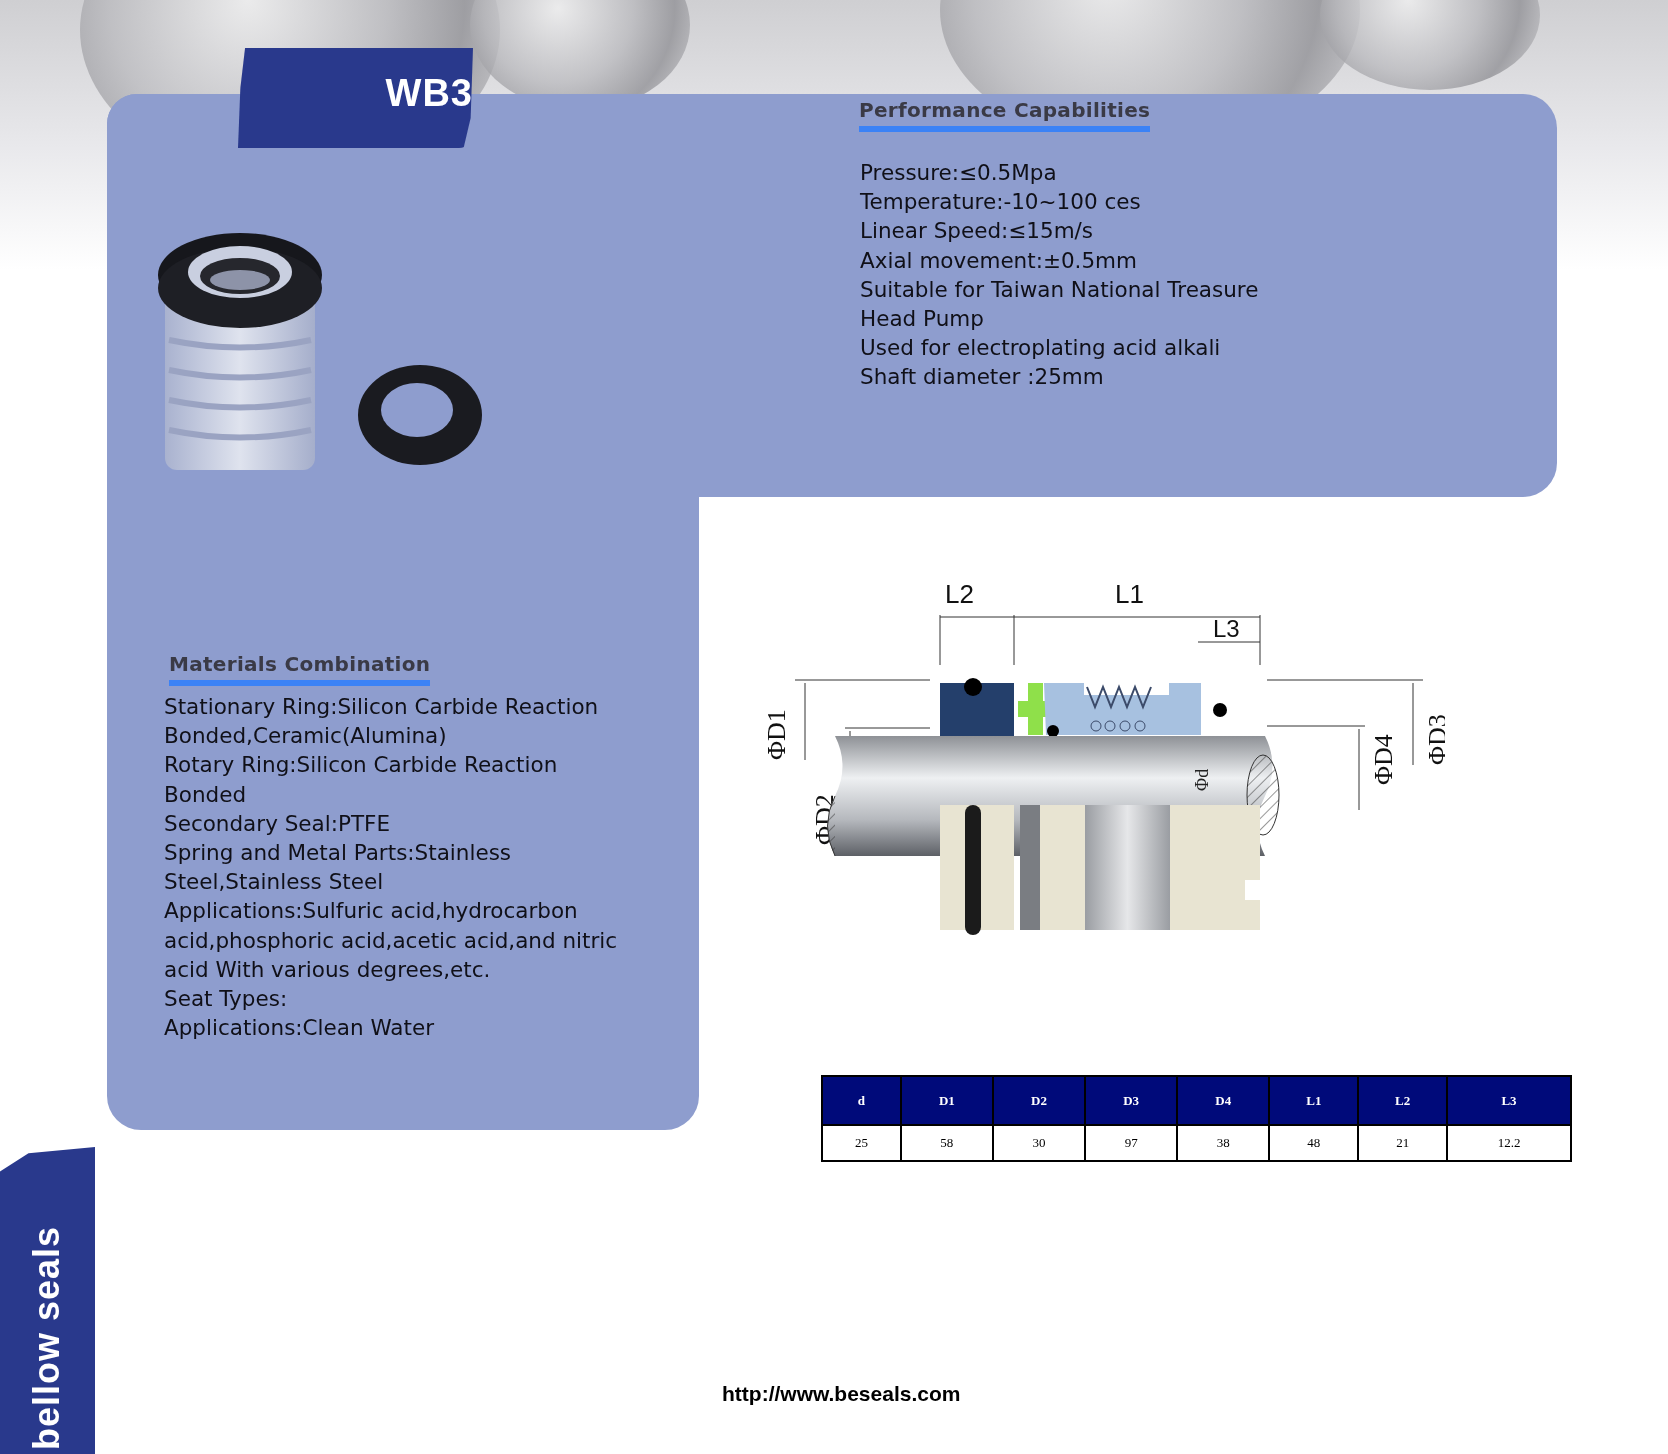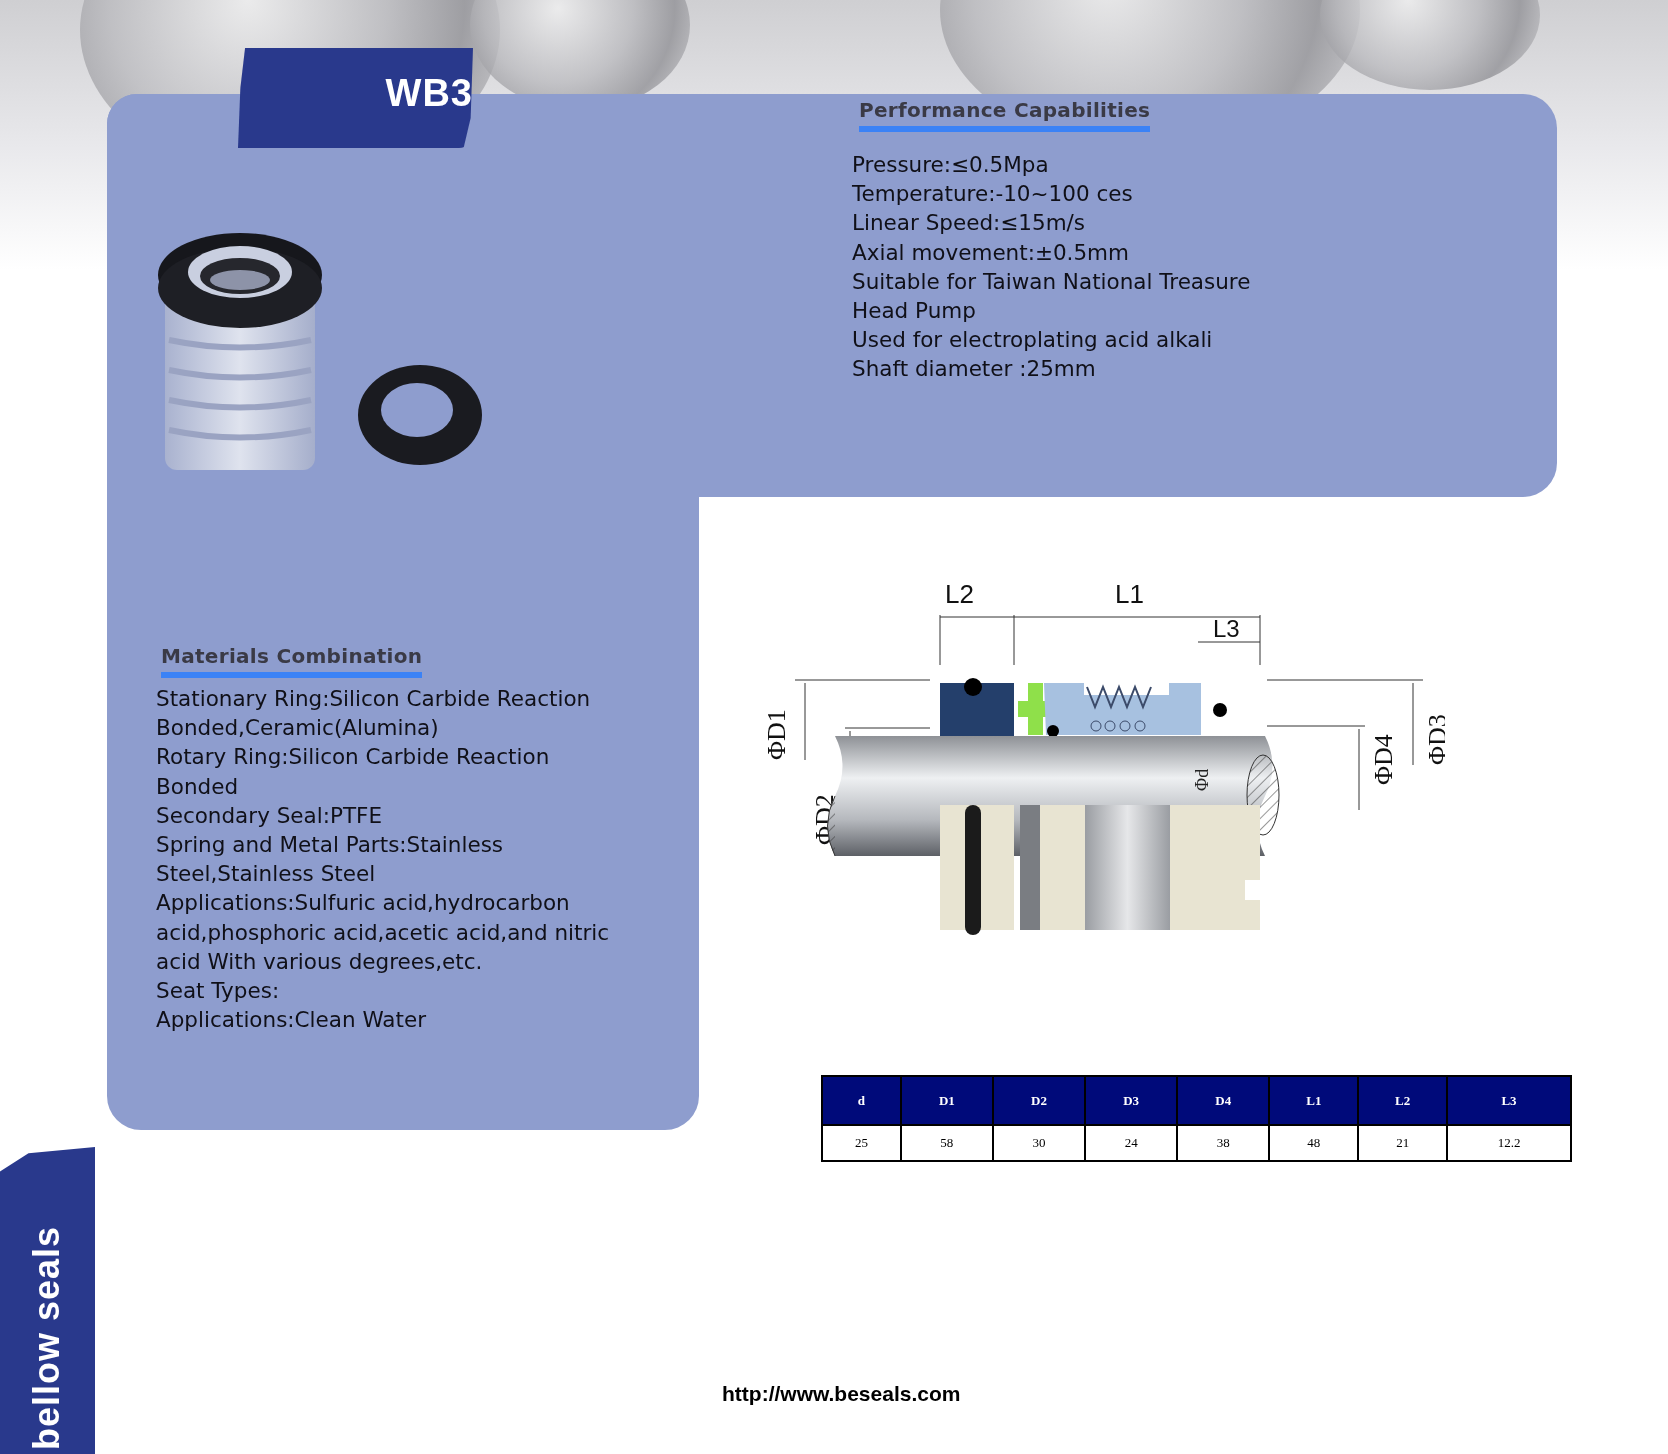--- a/index.html
+++ b/index.html
@@ -6,21 +6,21 @@
   body{width:1668px;height:1454px;position:relative;overflow:hidden;background:#ffffff;font-family:"DejaVu Sans",sans-serif;}
   .bg-top{position:absolute;left:0;top:0;width:1668px;height:270px;
     background:linear-gradient(180deg,#cfcfd2 0%,#e9e9ec 55%,#ffffff 100%);}
   .bg-metal{position:absolute;border-radius:50%;background:radial-gradient(circle at 40% 40%,#f4f4f4 0%,#b9b9bd 45%,#8d8d92 70%,#d6d6d9 100%);opacity:.75;}
   .card-top{position:absolute;left:107px;top:94px;width:1450px;height:403px;background:#8e9dce;border-radius:30px 34px 34px 0;}
   .card-left{position:absolute;left:107px;top:94px;width:592px;height:1036px;background:#8e9dce;border-radius:30px 0 34px 34px;}
   .tab{position:absolute;left:238px;top:48px;width:235px;height:100px;background:#29398c;
     border-radius:0 0 14px 0;clip-path:polygon(3% 0,100% 0,99% 70%,96% 100%,0 100%,1% 40%);}
   .tab-label{position:absolute;left:0;right:0;top:24px;text-align:right;color:#fff;font-family:"Liberation Sans",sans-serif;font-weight:bold;font-size:38px;letter-spacing:1px;}
   .h-section{position:absolute;font-family:"DejaVu Sans",sans-serif;font-weight:bold;color:#3a3a46;font-size:20px;letter-spacing:.3px;padding-bottom:4px;border-bottom:6px solid #3b82f6;}
-  .spec-list{position:absolute;font-family:"DejaVu Sans",sans-serif;font-size:21.5px;color:#101018;line-height:29.2px;margin:0;padding:0;list-style:none;}
+  .spec-list{position:absolute;font-family:"DejaVu Sans",sans-serif;font-size:21.5px;color:#101018;line-height:29.2px;margin:8px;padding:0;list-style:none;}
   .product{position:absolute;left:155px;top:230px;width:340px;height:250px;}
   .diagram{position:absolute;left:755px;top:565px;width:690px;height:410px;}
   table.dims{position:absolute;left:821px;top:1075px;width:751px;border-collapse:collapse;font-family:"Liberation Serif",serif;font-weight:bold;font-size:13px;}
   table.dims th{background:#000a7a;color:#fff;height:45px;border:2px solid #000;font-weight:bold;}
   table.dims td{background:#fff;color:#000;height:32px;border:2px solid #000;text-align:center;font-weight:normal;}
   .side-tab{position:absolute;left:0;top:1147px;width:95px;height:307px;background:#29398c;clip-path:polygon(0 8%,30% 2%,100% 0,100% 100%,0 100%);}
   .side-label{position:absolute;left:47px;top:1450px;transform-origin:left top;transform:rotate(-90deg) translateY(-50%);white-space:nowrap;color:#fff;font-family:"Liberation Sans",sans-serif;font-weight:bold;font-size:36px;letter-spacing:1px;}
   .footer-url{position:absolute;left:722px;top:1382px;font-family:"Liberation Sans",sans-serif;font-weight:bold;font-size:21px;color:#000;}
 </style>
 </head>
@@ -68,21 +68,21 @@
   <li>Pressure:≤0.5Mpa</li>
   <li>Temperature:-10~100 ces</li>
   <li>Linear Speed:≤15m/s</li>
   <li>Axial movement:±0.5mm</li>
   <li>Suitable for Taiwan National Treasure</li>
   <li>Head Pump</li>
   <li>Used for electroplating acid alkali</li>
   <li>Shaft diameter :25mm</li>
 </ul>
 
-<h2 class="h-section" style="left:153px;top:636px;margin:8px;">Materials Combination</h2>
+<h2 class="h-section" style="left:153px;top:636px;margin:16px;">Materials Combination</h2>
 <ul class="spec-list" style="left:156px;top:684px;">
   <li>Stationary Ring:Silicon Carbide  Reaction</li>
   <li>Bonded,Ceramic(Alumina)</li>
   <li>Rotary Ring:Silicon Carbide  Reaction</li>
   <li>Bonded</li>
   <li>Secondary Seal:PTFE</li>
   <li>Spring and Metal Parts:Stainless</li>
   <li>Steel,Stainless Steel</li>
   <li>Applications:Sulfuric acid,hydrocarbon</li>
   <li>acid,phosphoric acid,acetic acid,and nitric</li>
@@ -172,21 +172,21 @@
       <th>L1</th>
       <th>L2</th>
       <th>L3</th>
     </tr>
   </thead>
   <tbody>
     <tr>
       <td>25</td>
       <td>58</td>
       <td>30</td>
-      <td>24</td>
+      <td>97</td>
       <td>38</td>
       <td>48</td>
       <td>21</td>
       <td>12.2</td>
     </tr>
   </tbody>
 </table>
 
 <div class="side-tab"></div>
 <div class="side-label">bellow seals</div>

